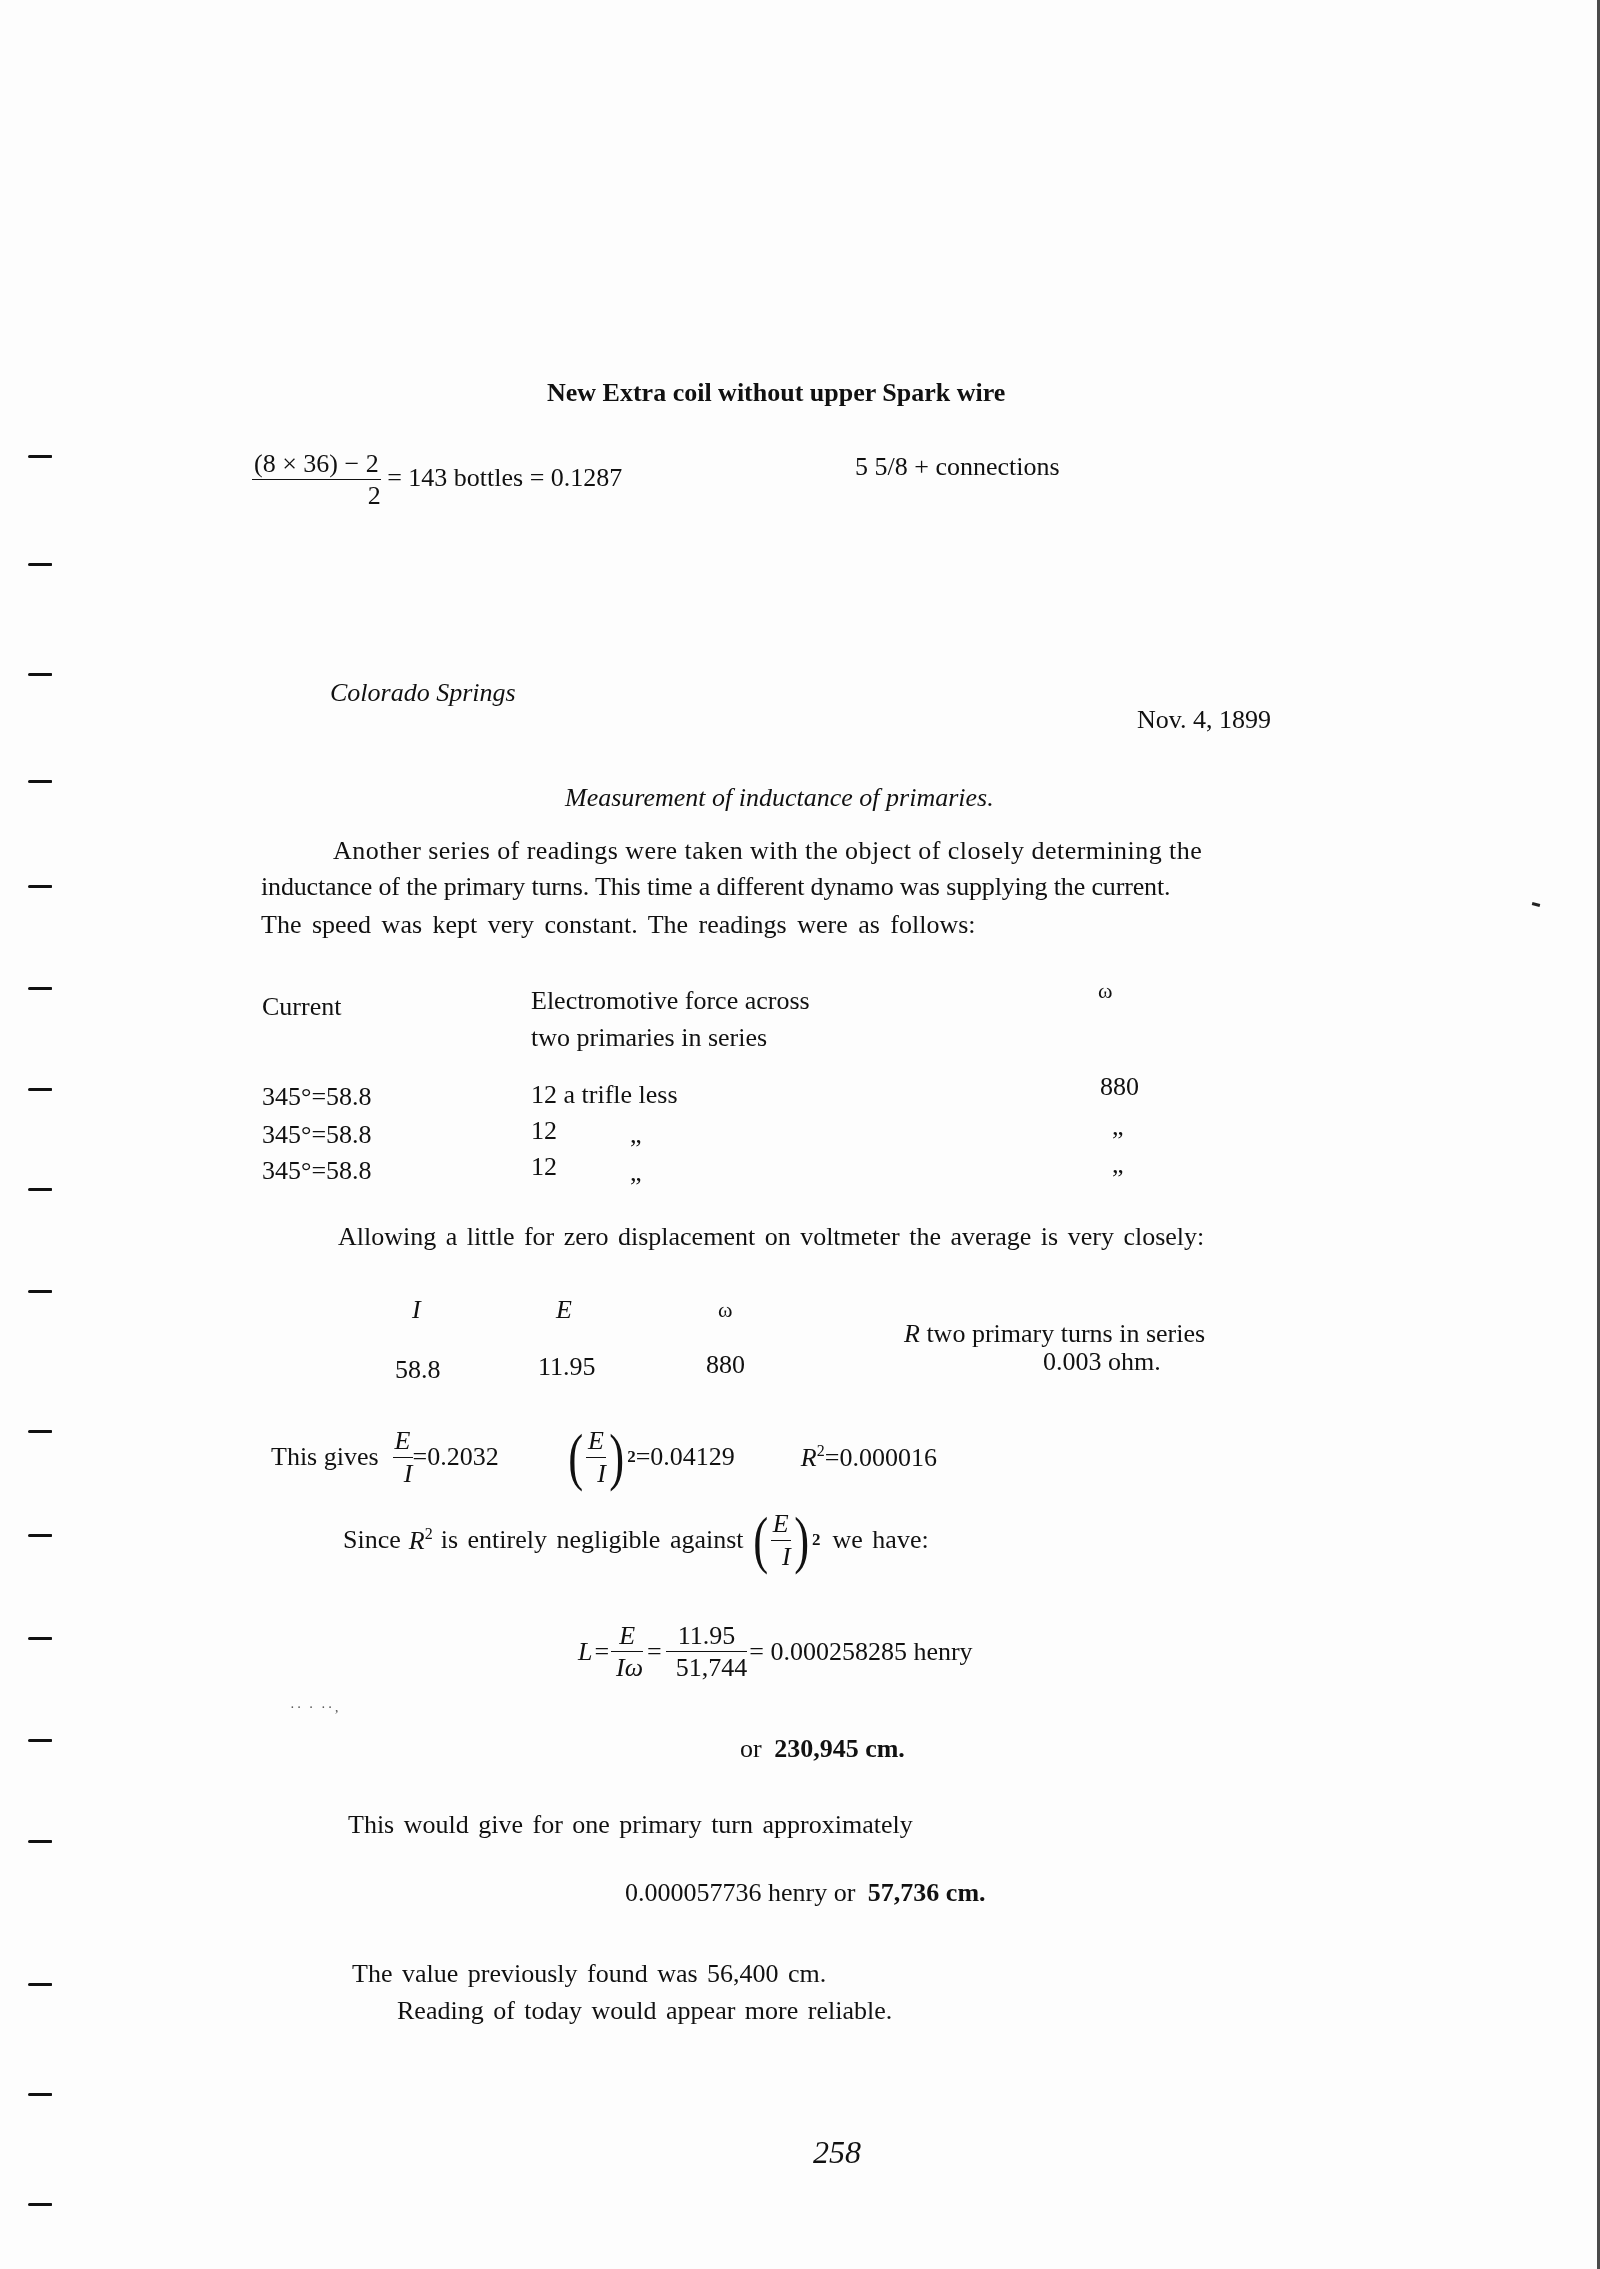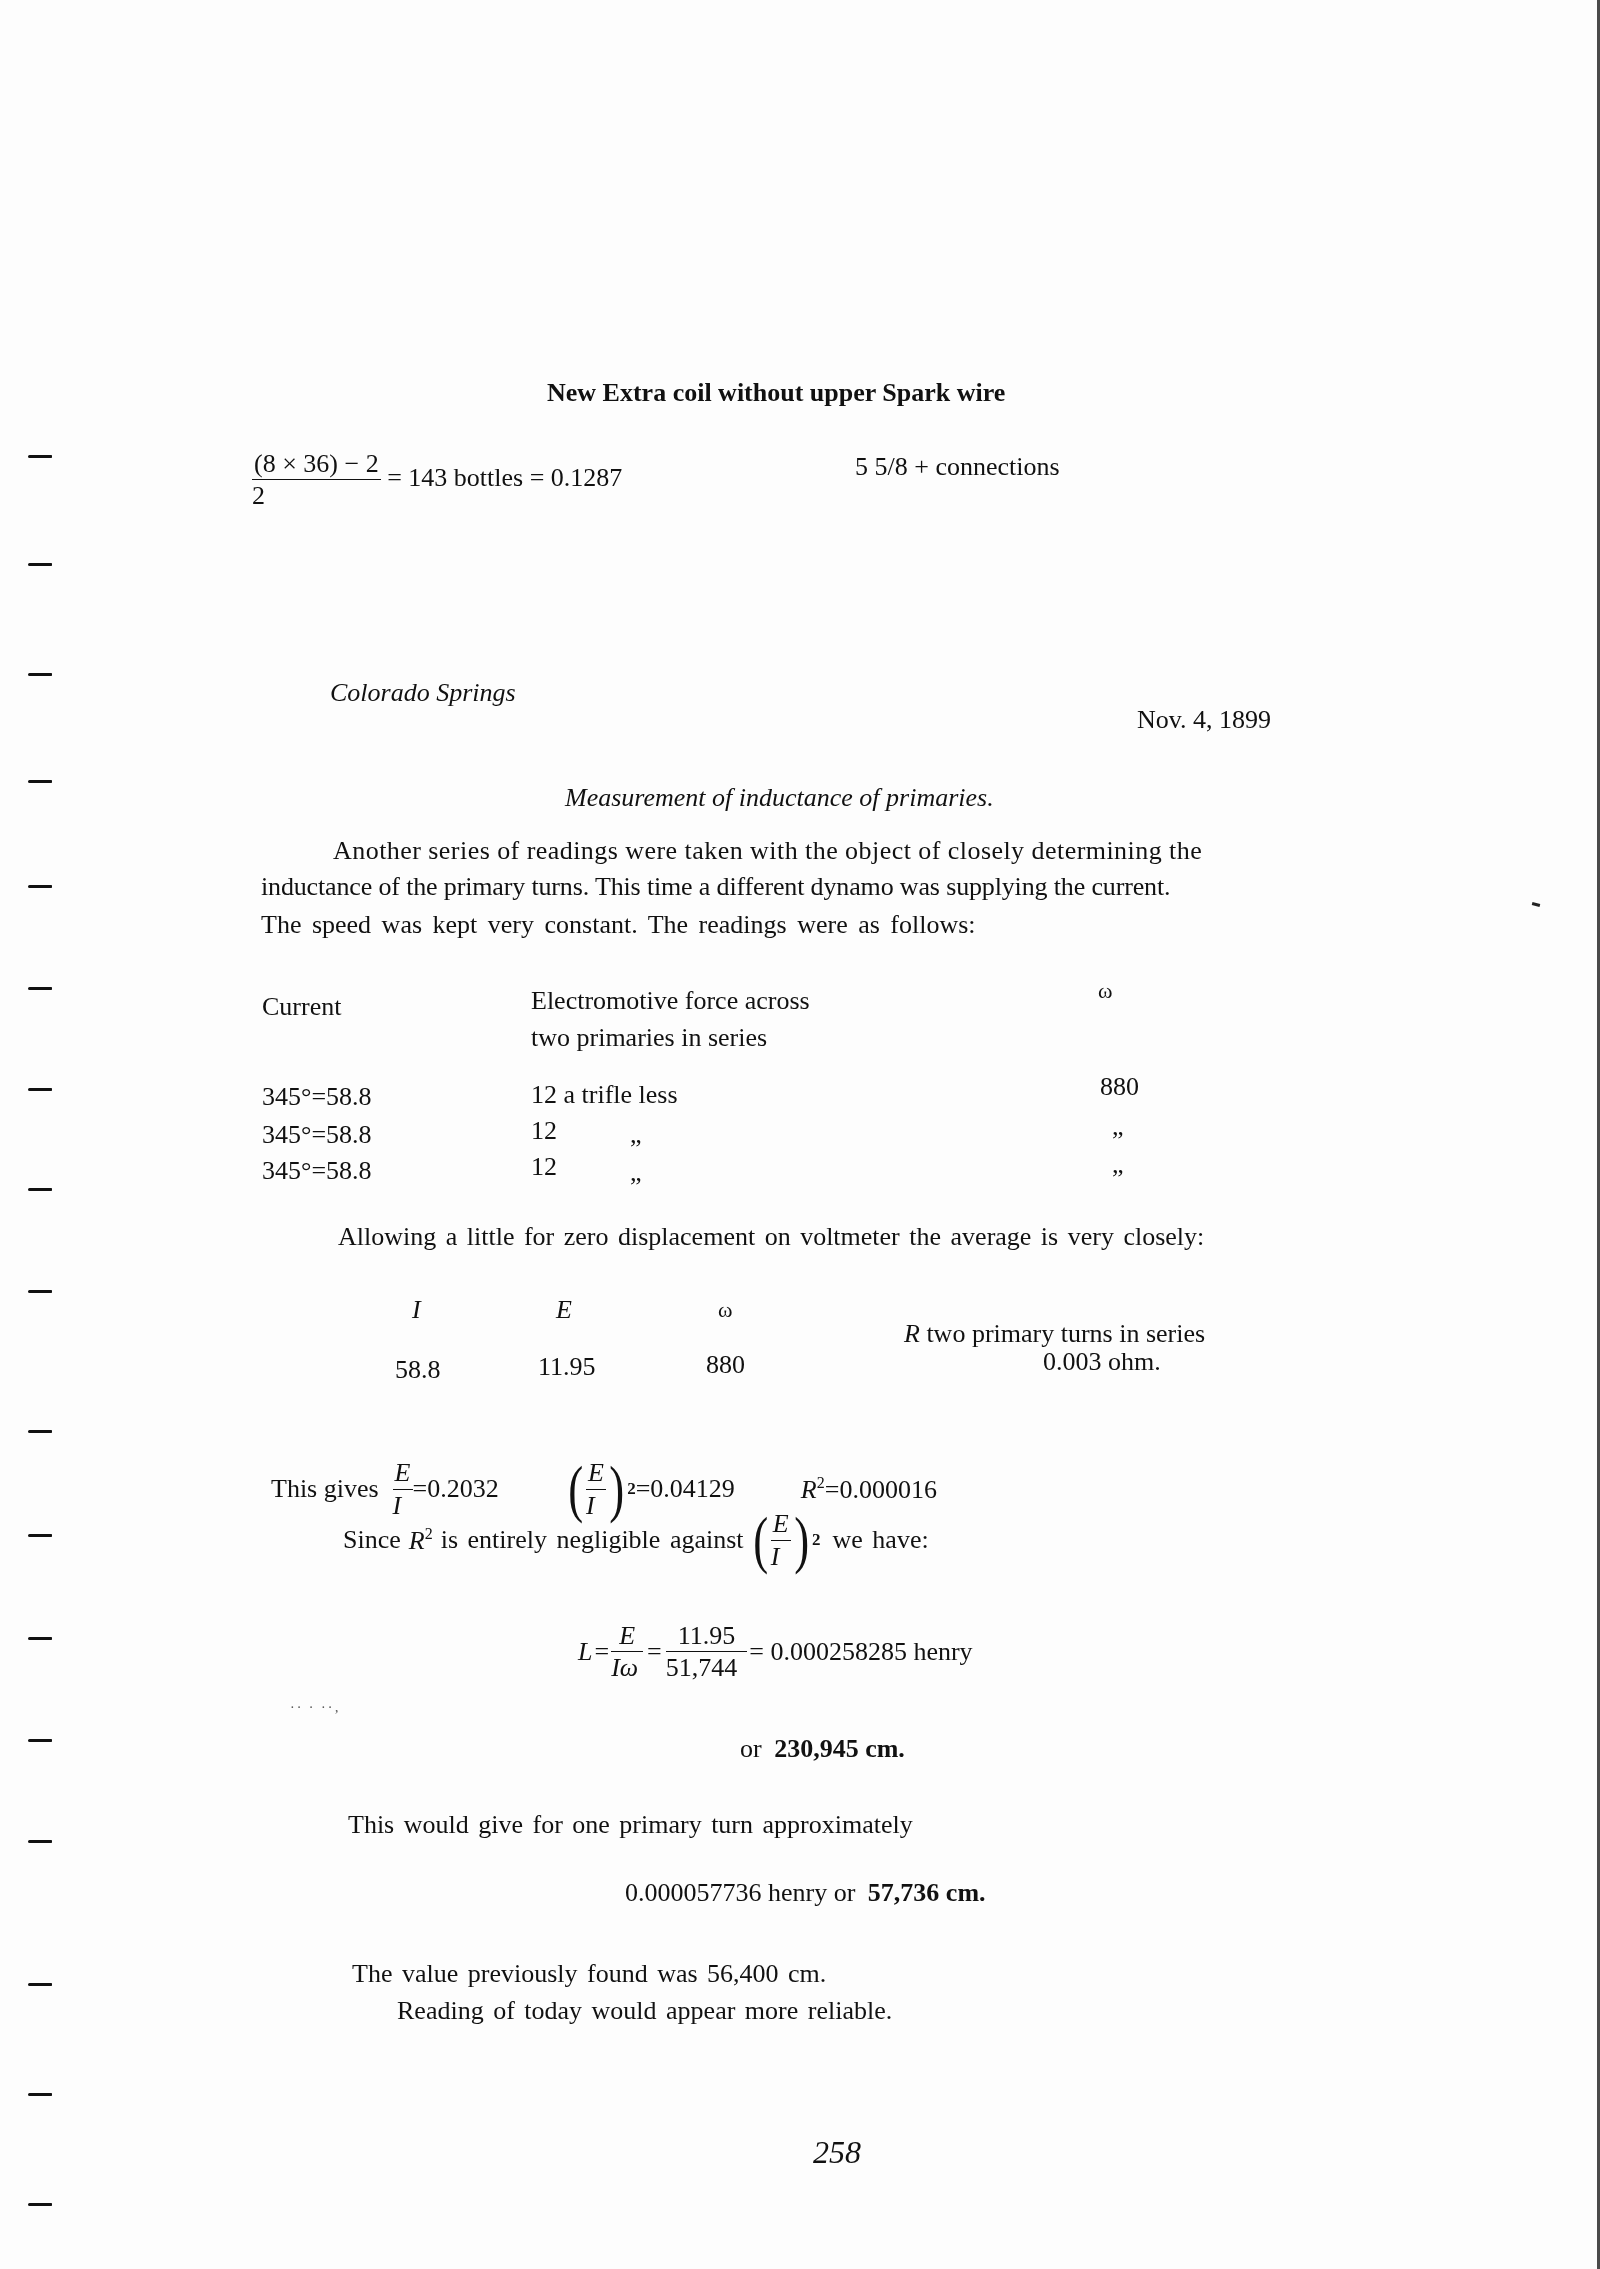--- a/index.html
+++ b/index.html
@@ -8,21 +8,21 @@
     background: #fdfdfd; color: #111;
     font-family: "Liberation Serif", "DejaVu Serif", serif;
   }
   .border-right { position: absolute; left: 1597px; top: 0; width: 3px; height: 2269px; background: #4a4a4a; }
   .margin-mark { position: absolute; left: 28px; width: 24px; height: 3px; background: #111; border-radius: 2px 1px 1px 2px; }
   .speck { position: absolute; width: 8px; height: 3px; background: #222; transform: rotate(15deg); }
   .abs { position: absolute; white-space: nowrap; }
   .t { font-size: 26px; }
   .bold { font-weight: bold; }
   .ital { font-style: italic; }
-  .frac { display: inline-flex; flex-direction: column; align-items: flex-start; vertical-align: middle; line-height: 1.05; }
+  .frac { display: inline-flex; flex-direction: column; align-items: flex-end; vertical-align: middle; line-height: 1.05; }
   .frac .num { padding: 0 2px 2px; border-bottom: 1.6px solid #111; }
   .frac .den { padding-top: 2px; }
   .paren { display: inline-block; font-size: 64px; line-height: 1; vertical-align: middle; transform: scaleX(0.7); font-weight: 300; }
   .sup { font-size: 17px; vertical-align: 22px; font-weight: bold; }
   .sup-sm { font-size: 16px; vertical-align: 10px; }
 </style>
 </head>
 <body>
 
 <div class="border-right"></div>
@@ -99,21 +99,21 @@
     <span class="ital">R</span>
     <span>two primary turns in series</span>
   </div>
 
   <div class="abs t" style="left:395px; top:1355px;">58.8</div>
   <div class="abs t" style="left:538px; top:1352px;">11.95</div>
   <div class="abs t" style="left:706px; top:1350px;">880</div>
   <div class="abs t" style="left:1043px; top:1347px;">0.003 ohm.</div>
 </div>
 
-<div class="abs t" style="left:271px; top:1425px; display:flex; align-items:center;margin-top:32px;">
+<div class="abs t" style="left:271px; top:1425px; display:flex; align-items:center;">
   <span style="margin-right:14px;">This gives</span>
   <span class="frac ital">
     <span class="num">E</span>
     <span class="den">I</span>
   </span>
   <span>=0.2032</span>
 
   <span style="margin-left:66px; display:inline-flex; align-items:center;">
     <span class="paren">(</span>
     <span class="frac ital">

